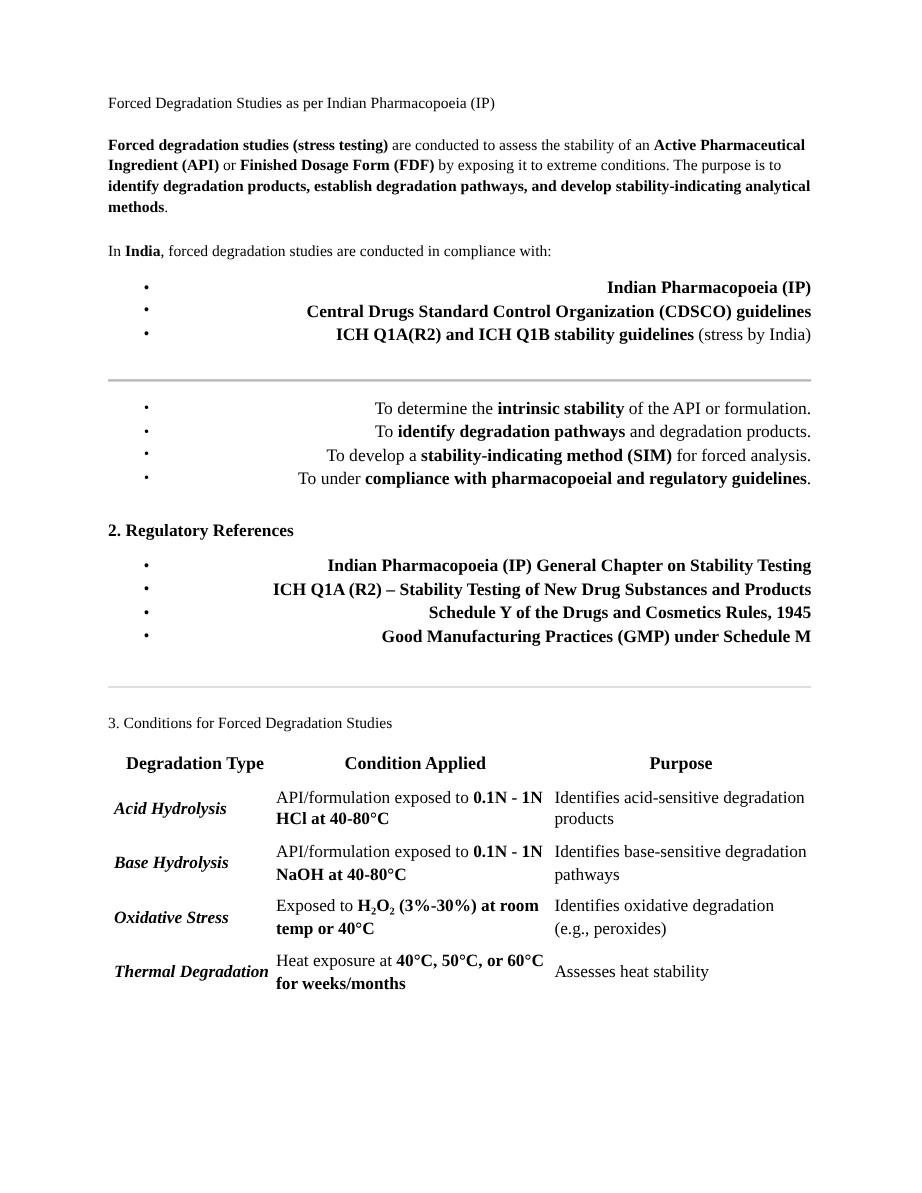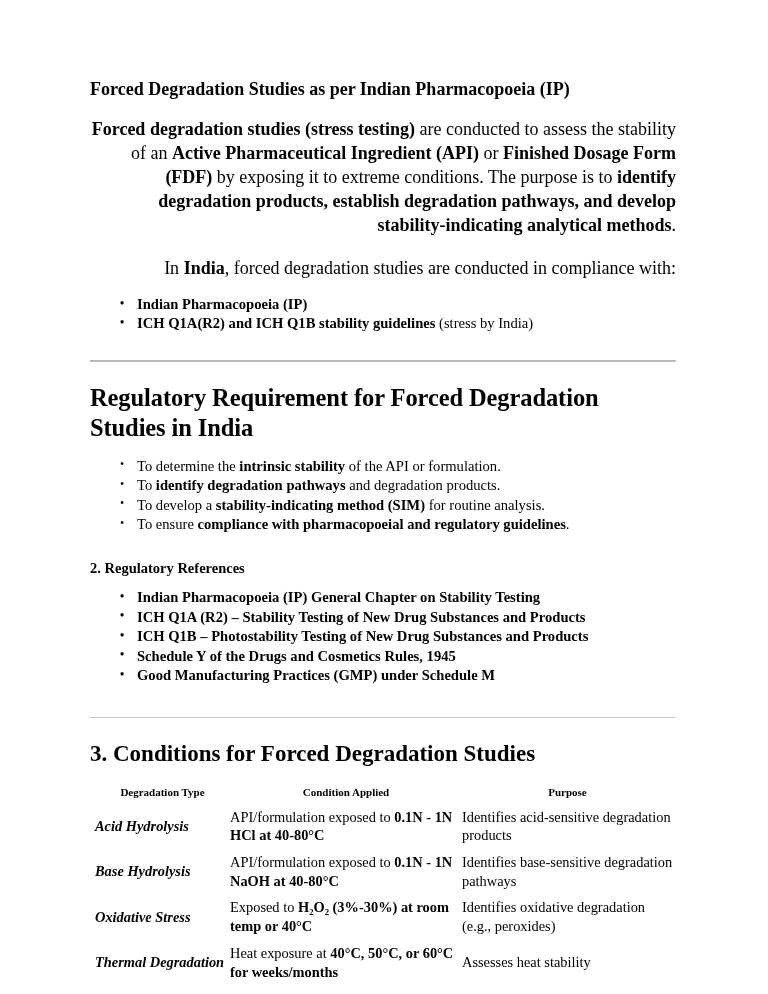--- a/index.html
+++ b/index.html
@@ -18,65 +18,66 @@
     position: relative;
     width: 768px;
     height: 994px;
     box-sizing: border-box;
     padding: 78px 92px 0 90px;
     overflow: hidden;
   }
 
   
   .doc-title {
-    font-size: 18px;
-    font-weight: bold;
+    font-size: 13px;
+    font-weight: normal;
     line-height: 1.3;
     margin: 0 0 17px 0;
   }
   h1.section-title {
     font-size: 24.5px;
     font-weight: bold;
     line-height: 1.22;
     margin: 21px 0 0 0;
     letter-spacing: -0.1px;
   }
   h3.sub-title {
     font-size: 14.5px;
     font-weight: bold;
     line-height: 1.3;
     margin: 24px 0 0 0;
   }
   h2.table-title {
-    font-size: 23px;
-    font-weight: bold;
+    font-size: 13px;
+    font-weight: normal;
     line-height: 1.25;
     margin: 22px 0 0 0;
   }
 
   
   p.body-text {
-    font-size: 18px;
+    font-size: 13px;
     line-height: 1.33;
     margin: 0 0 0 0;
-    text-align: right;
+    text-align: left;
   }
   p.lead {
     margin-bottom: 0;
   }
   p.compliance {
     margin-top: 19px;
   }
   b, strong { font-weight: bold; }
 
   
   ul.bullets {
     list-style: none;
     margin: 14px 0 0 0;
     padding: 0;
+    text-align: right;
   }
   ul.bullets li {
     position: relative;
     font-size: 14.6px;
     line-height: 1.335;
     padding-left: 47px;
     margin: 0;
   }
   ul.bullets li::before {
     content: "\2022";
@@ -106,21 +107,21 @@
   }
 
   
   table.cond-table {
     border-collapse: collapse;
     margin: 17px 0 0 5px;
     width: 578px;
     table-layout: fixed;
   }
   table.cond-table th {
-    font-size: 11px;
+    font-size: 15px;
     font-weight: bold;
     text-align: center;
     padding: 0 0 6px 0;
     vertical-align: bottom;
   }
   table.cond-table td {
     font-size: 14.4px;
     line-height: 1.3;
     vertical-align: middle;
     padding: 4px 0 4px 0;
@@ -152,53 +153,51 @@
 
   <p class="body-text compliance">
     <span>In </span><b>India</b><span>, forced degradation studies are conducted in compliance with:</span>
   </p>
 
   <ul class="bullets bold-list">
     <li>
       <span>Indian Pharmacopoeia (IP)</span><span class="reg"></span>
     </li>
     <li>
+      <span>Central Drugs Standard Control Organization (CDSCO) guidelines</span><span class="reg"></span>
+    </li>
+    <li>
       <span>ICH Q1A(R2) and ICH Q1B stability guidelines</span><span class="reg"> (stress by India)</span>
     </li>
   </ul>
 
   <hr class="rule">
 
-  <h1 class="section-title">
-    <span>Regulatory Requirement for Forced Degradation Studies</span>
-    <span>in India</span>
-  </h1>
 
 
   <ul class="bullets purpose-list">
     <li>
       <span>To determine the </span><b>intrinsic stability</b><span> of the API or formulation.</span>
     </li>
     <li>
       <span>To </span><b>identify degradation pathways</b><span> and degradation products.</span>
     </li>
     <li>
-      <span>To develop a </span><b>stability-indicating method (SIM)</b><span> for routine analysis.</span>
-    </li>
-    <li>
-      <span>To ensure </span><b>compliance with pharmacopoeial and regulatory guidelines</b><span>.</span>
+      <span>To develop a </span><b>stability-indicating method (SIM)</b><span> for forced analysis.</span>
+    </li>
+    <li>
+      <span>To under </span><b>compliance with pharmacopoeial and regulatory guidelines</b><span>.</span>
     </li>
   </ul>
 
   <h3 class="sub-title">2. Regulatory References</h3>
 
   <ul class="bullets bold-list refs-list">
     <li>Indian Pharmacopoeia (IP) General Chapter on Stability Testing</li>
     <li>ICH Q1A (R2) – Stability Testing of New Drug Substances and Products</li>
-    <li>ICH Q1B – Photostability Testing of New Drug Substances and Products</li>
     <li>Schedule Y of the Drugs and Cosmetics Rules, 1945</li>
     <li>Good Manufacturing Practices (GMP) under Schedule M</li>
   </ul>
 
   <hr class="rule thin">
 
   <h2 class="table-title">3. Conditions for Forced Degradation Studies</h2>
 
   <table class="cond-table">
     <colgroup>

